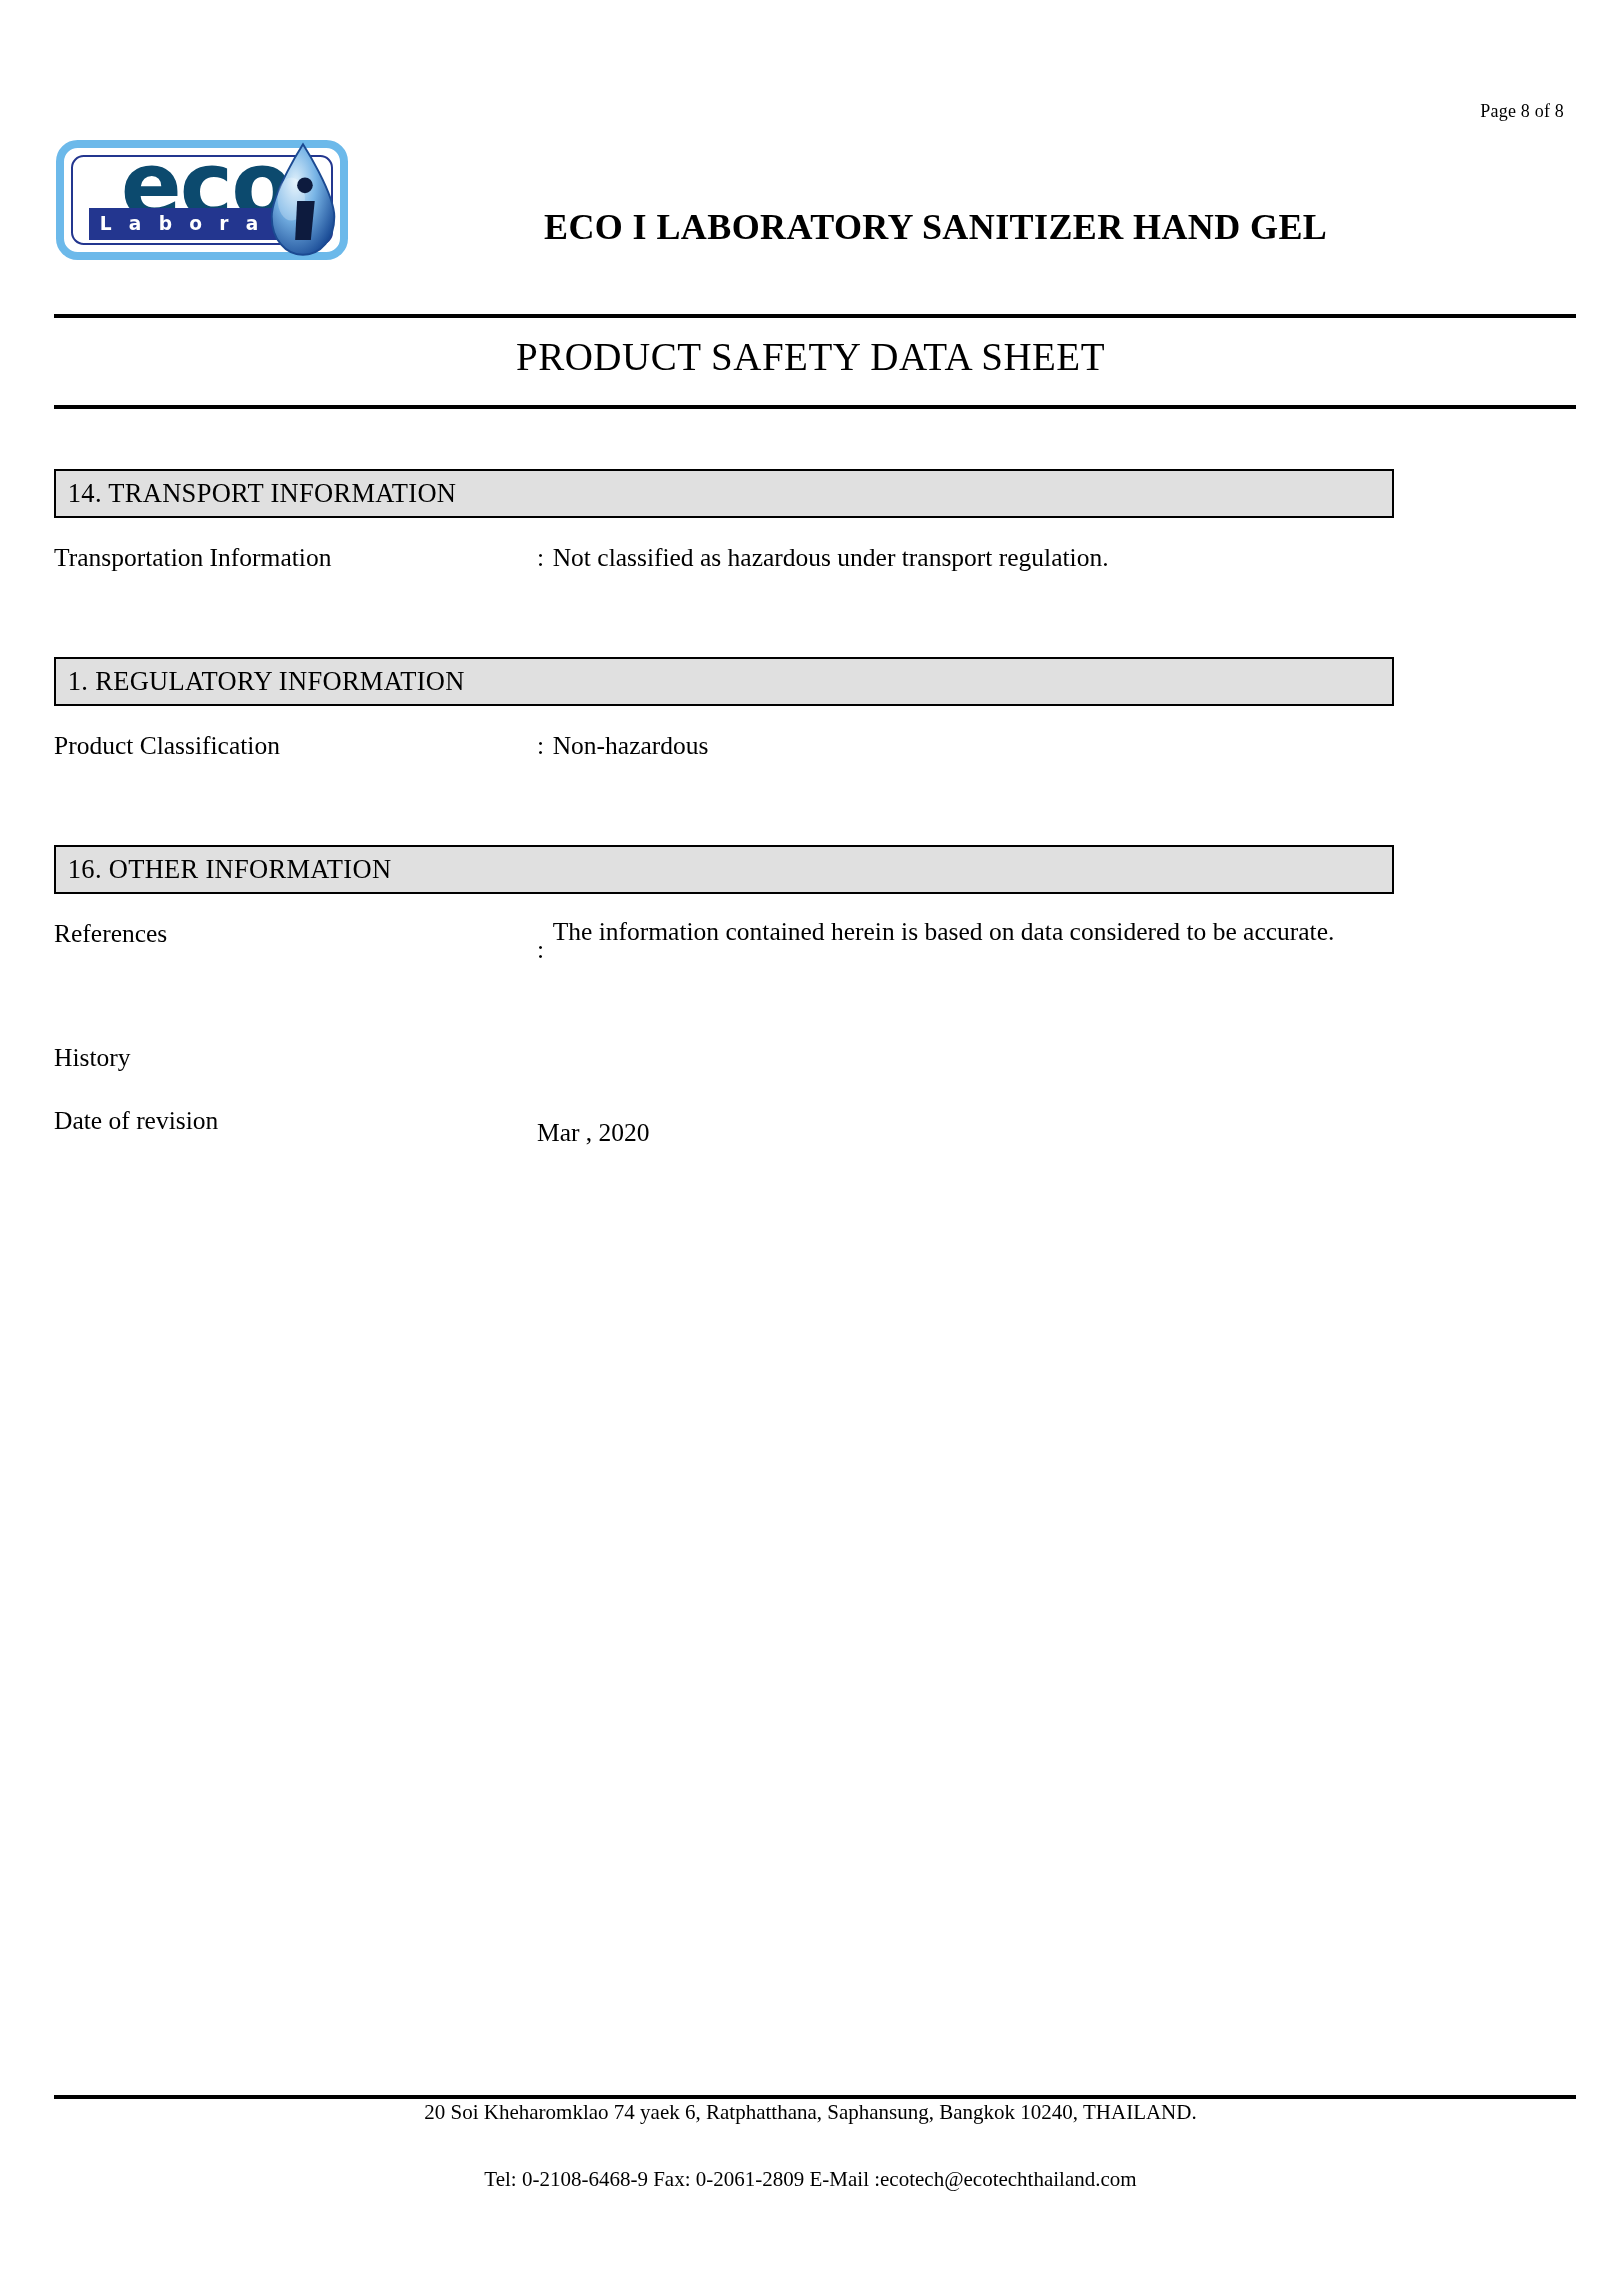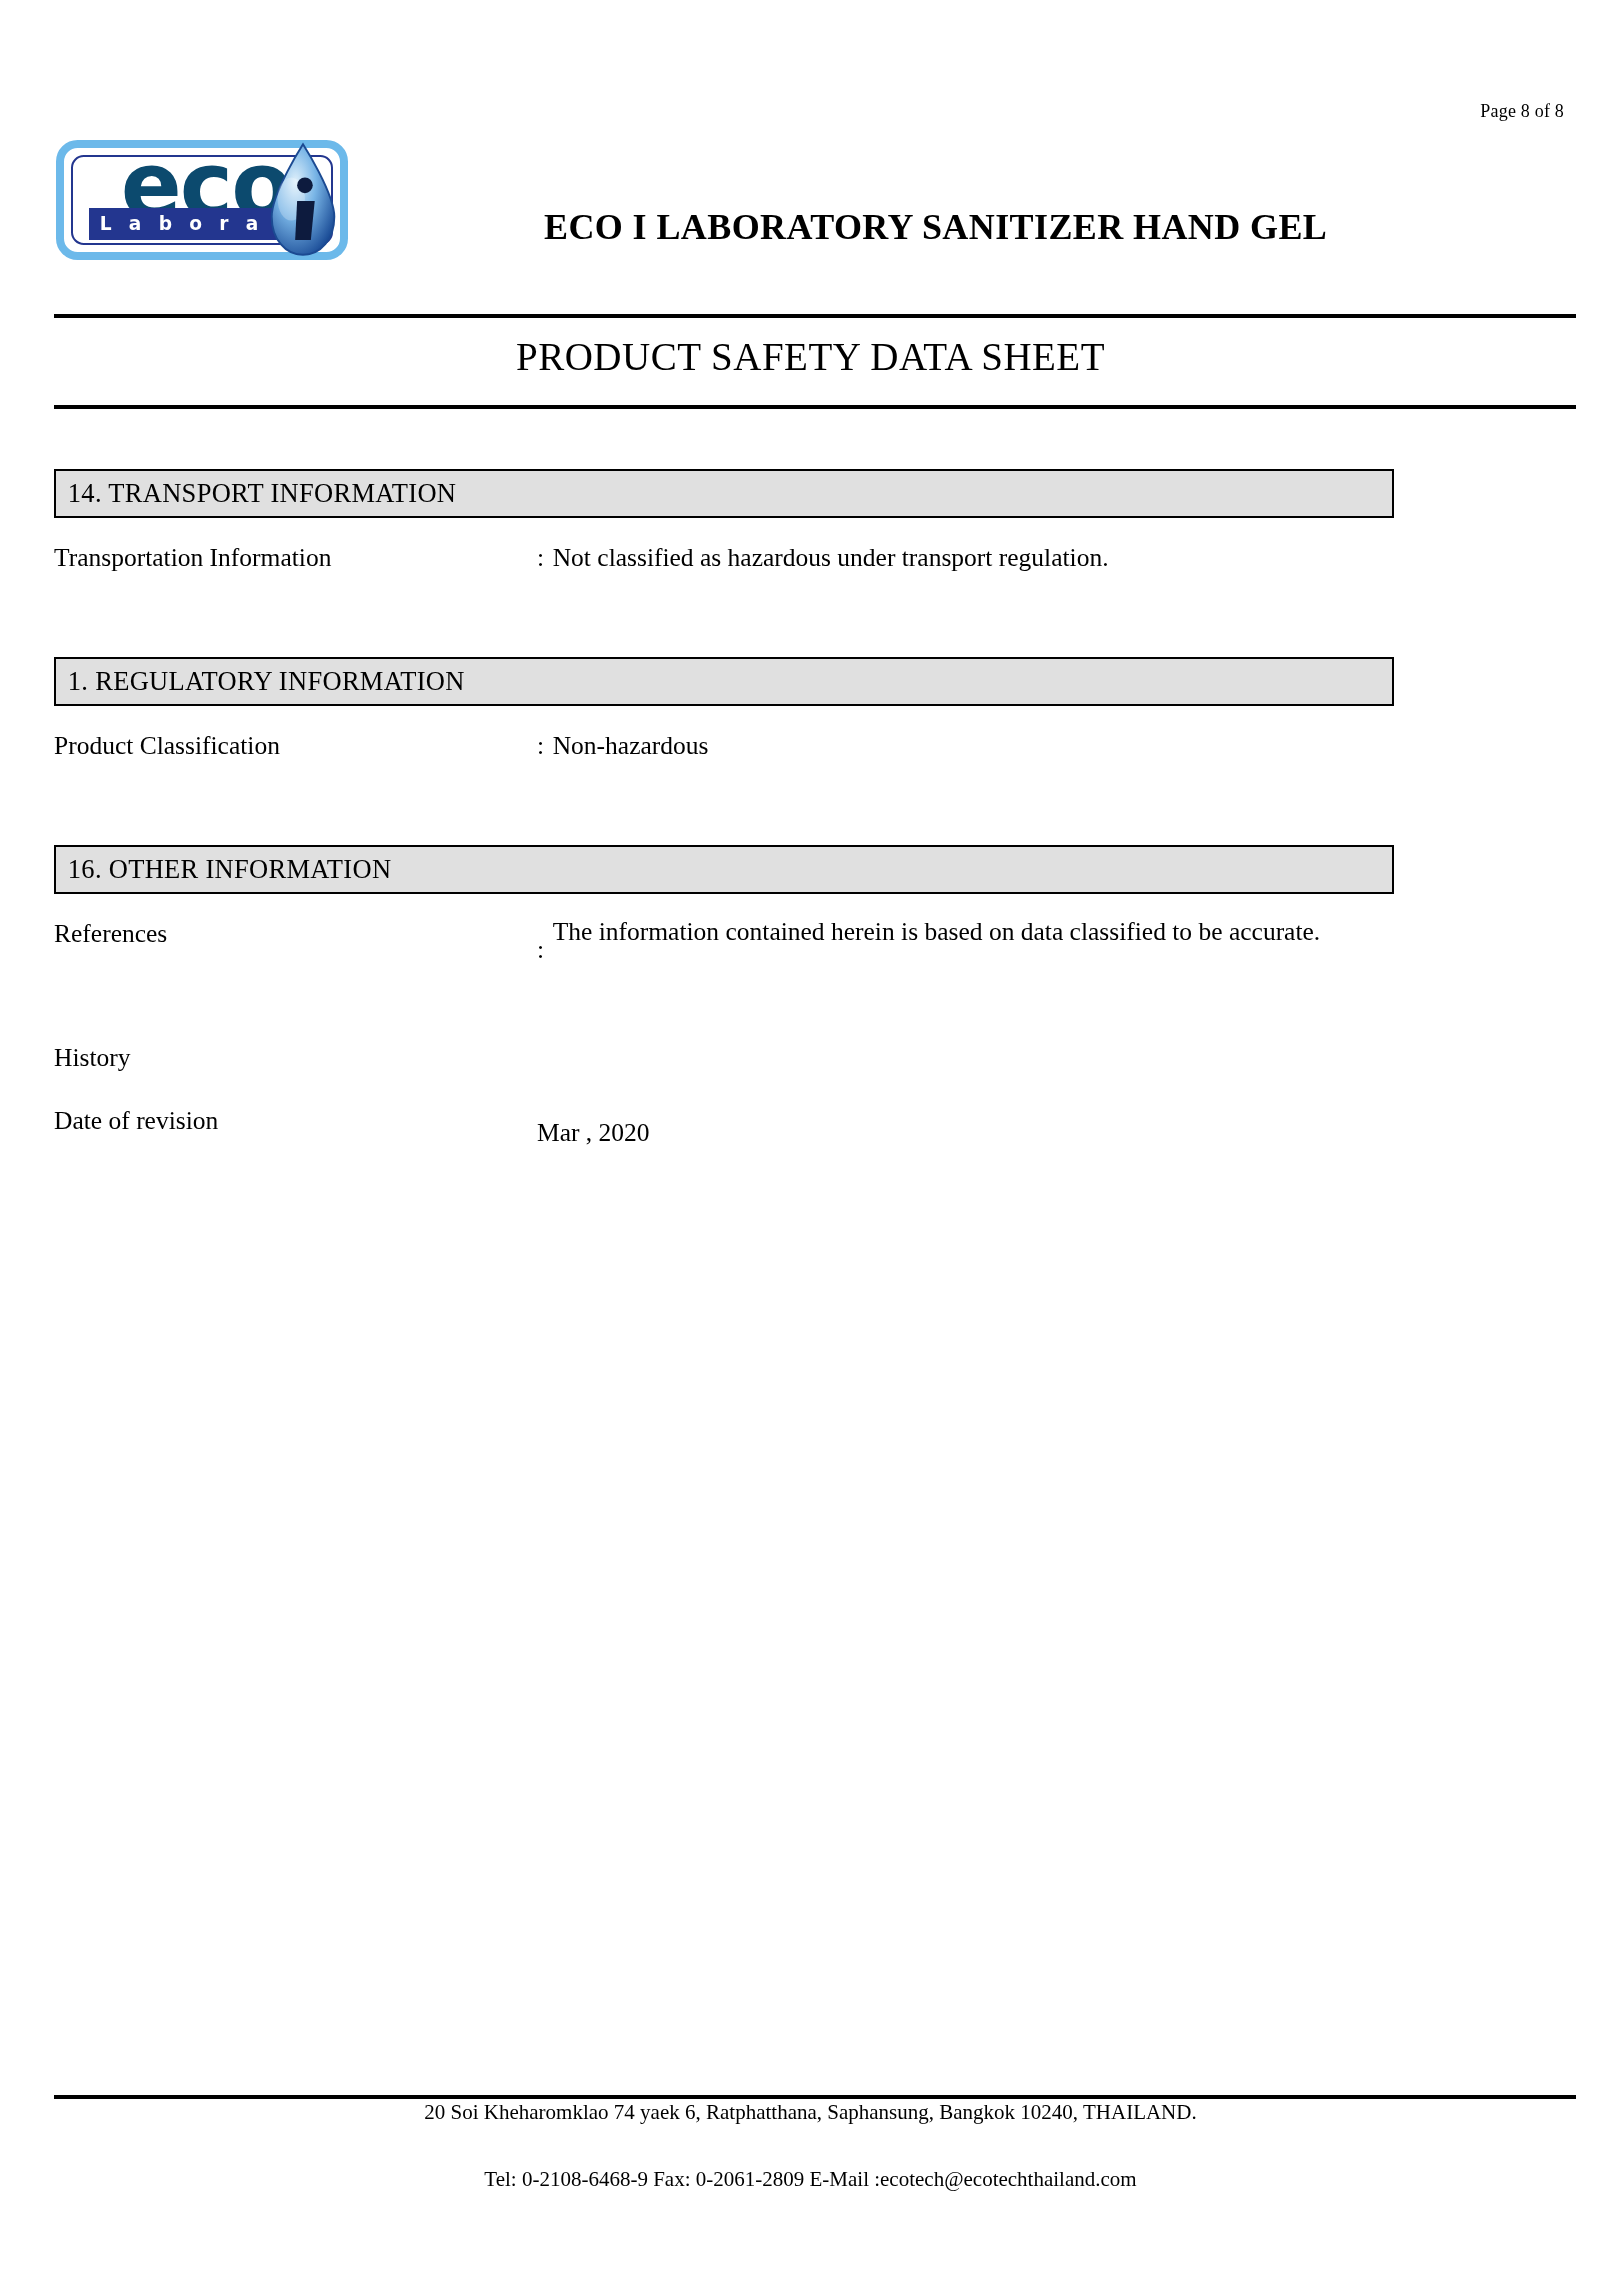--- a/index.html
+++ b/index.html
@@ -269,21 +269,21 @@
   </div>
 
   <div class="section-box" style="top:845px">
     <span class="section-label">16.  OTHER  INFORMATION</span>
   </div>
 
   <div class="row" style="top:919px">
     <span class="row-label">References</span>
     <div class="row-value justified" style="width:863px; top:-17.6px">
       <span class="colon" style="top:17.6px">:</span>
-      <span class="vtext">The  information  contained  herein  is  based  on  data  classified  to  be  accurate.</span>
+      <span class="vtext">The  information  contained  herein  is  based  on  data  considered  to  be  accurate.</span>
     </div>
   </div>
 
   <div class="row" style="top:1043px">
     <span class="row-label">History</span>
   </div>
 
   <div class="row" style="top:1106px">
     <span class="row-label">Date  of  revision</span>
     <span class="row-value-plain">Mar , 2020</span>

